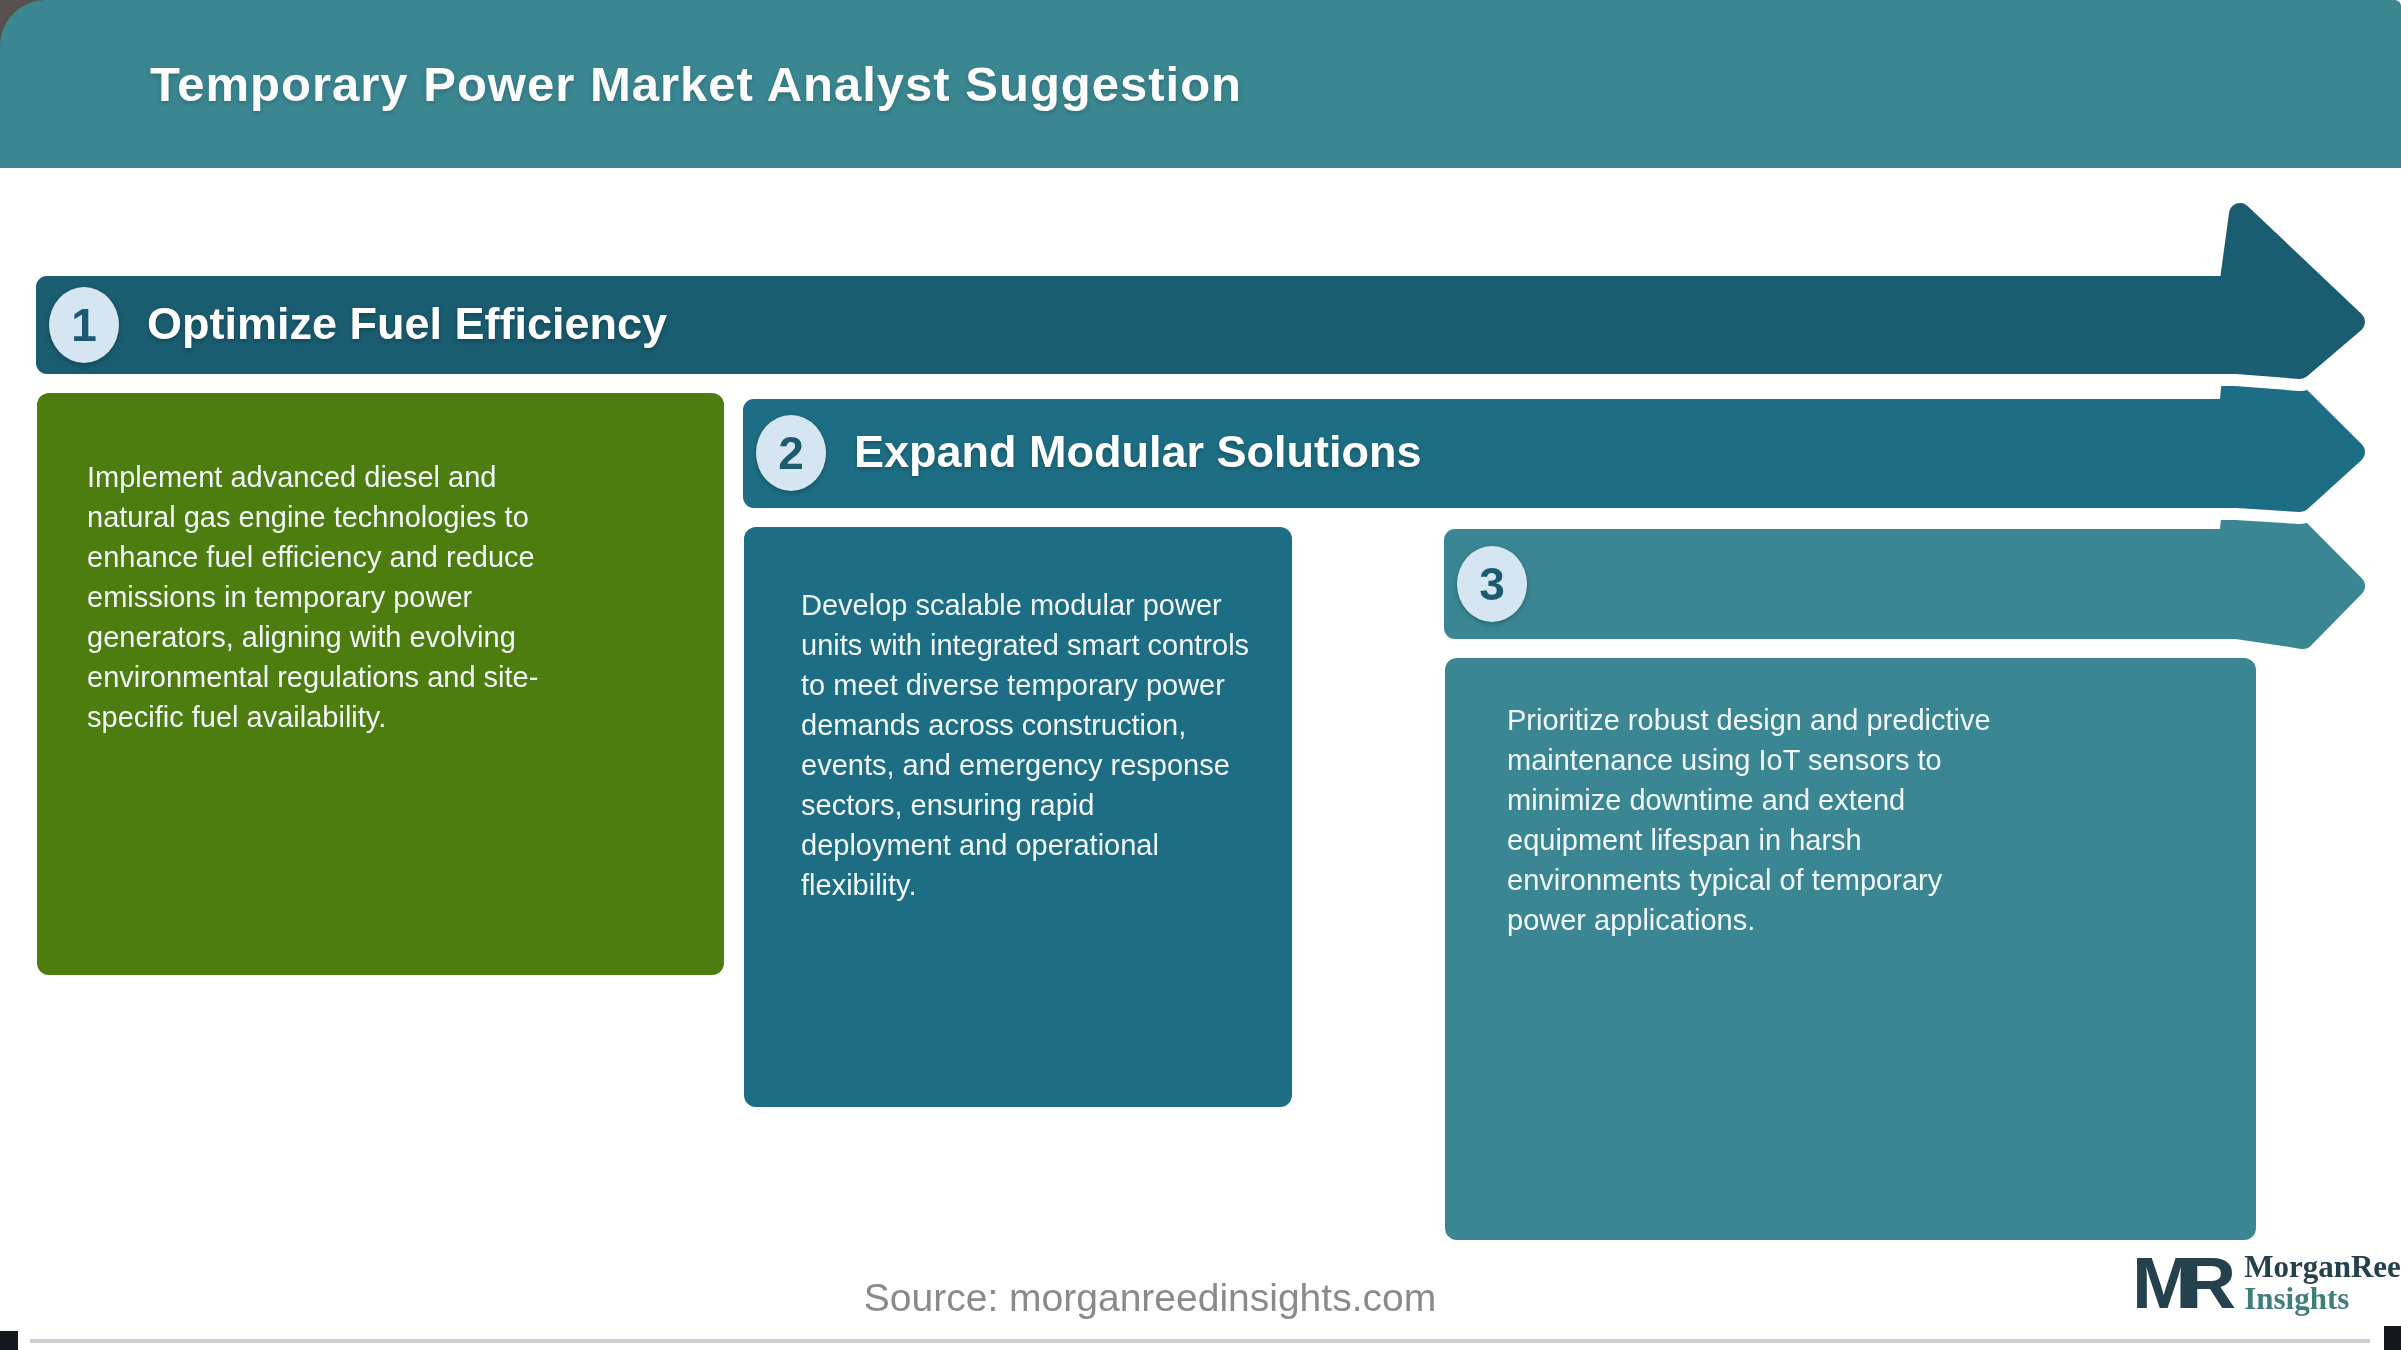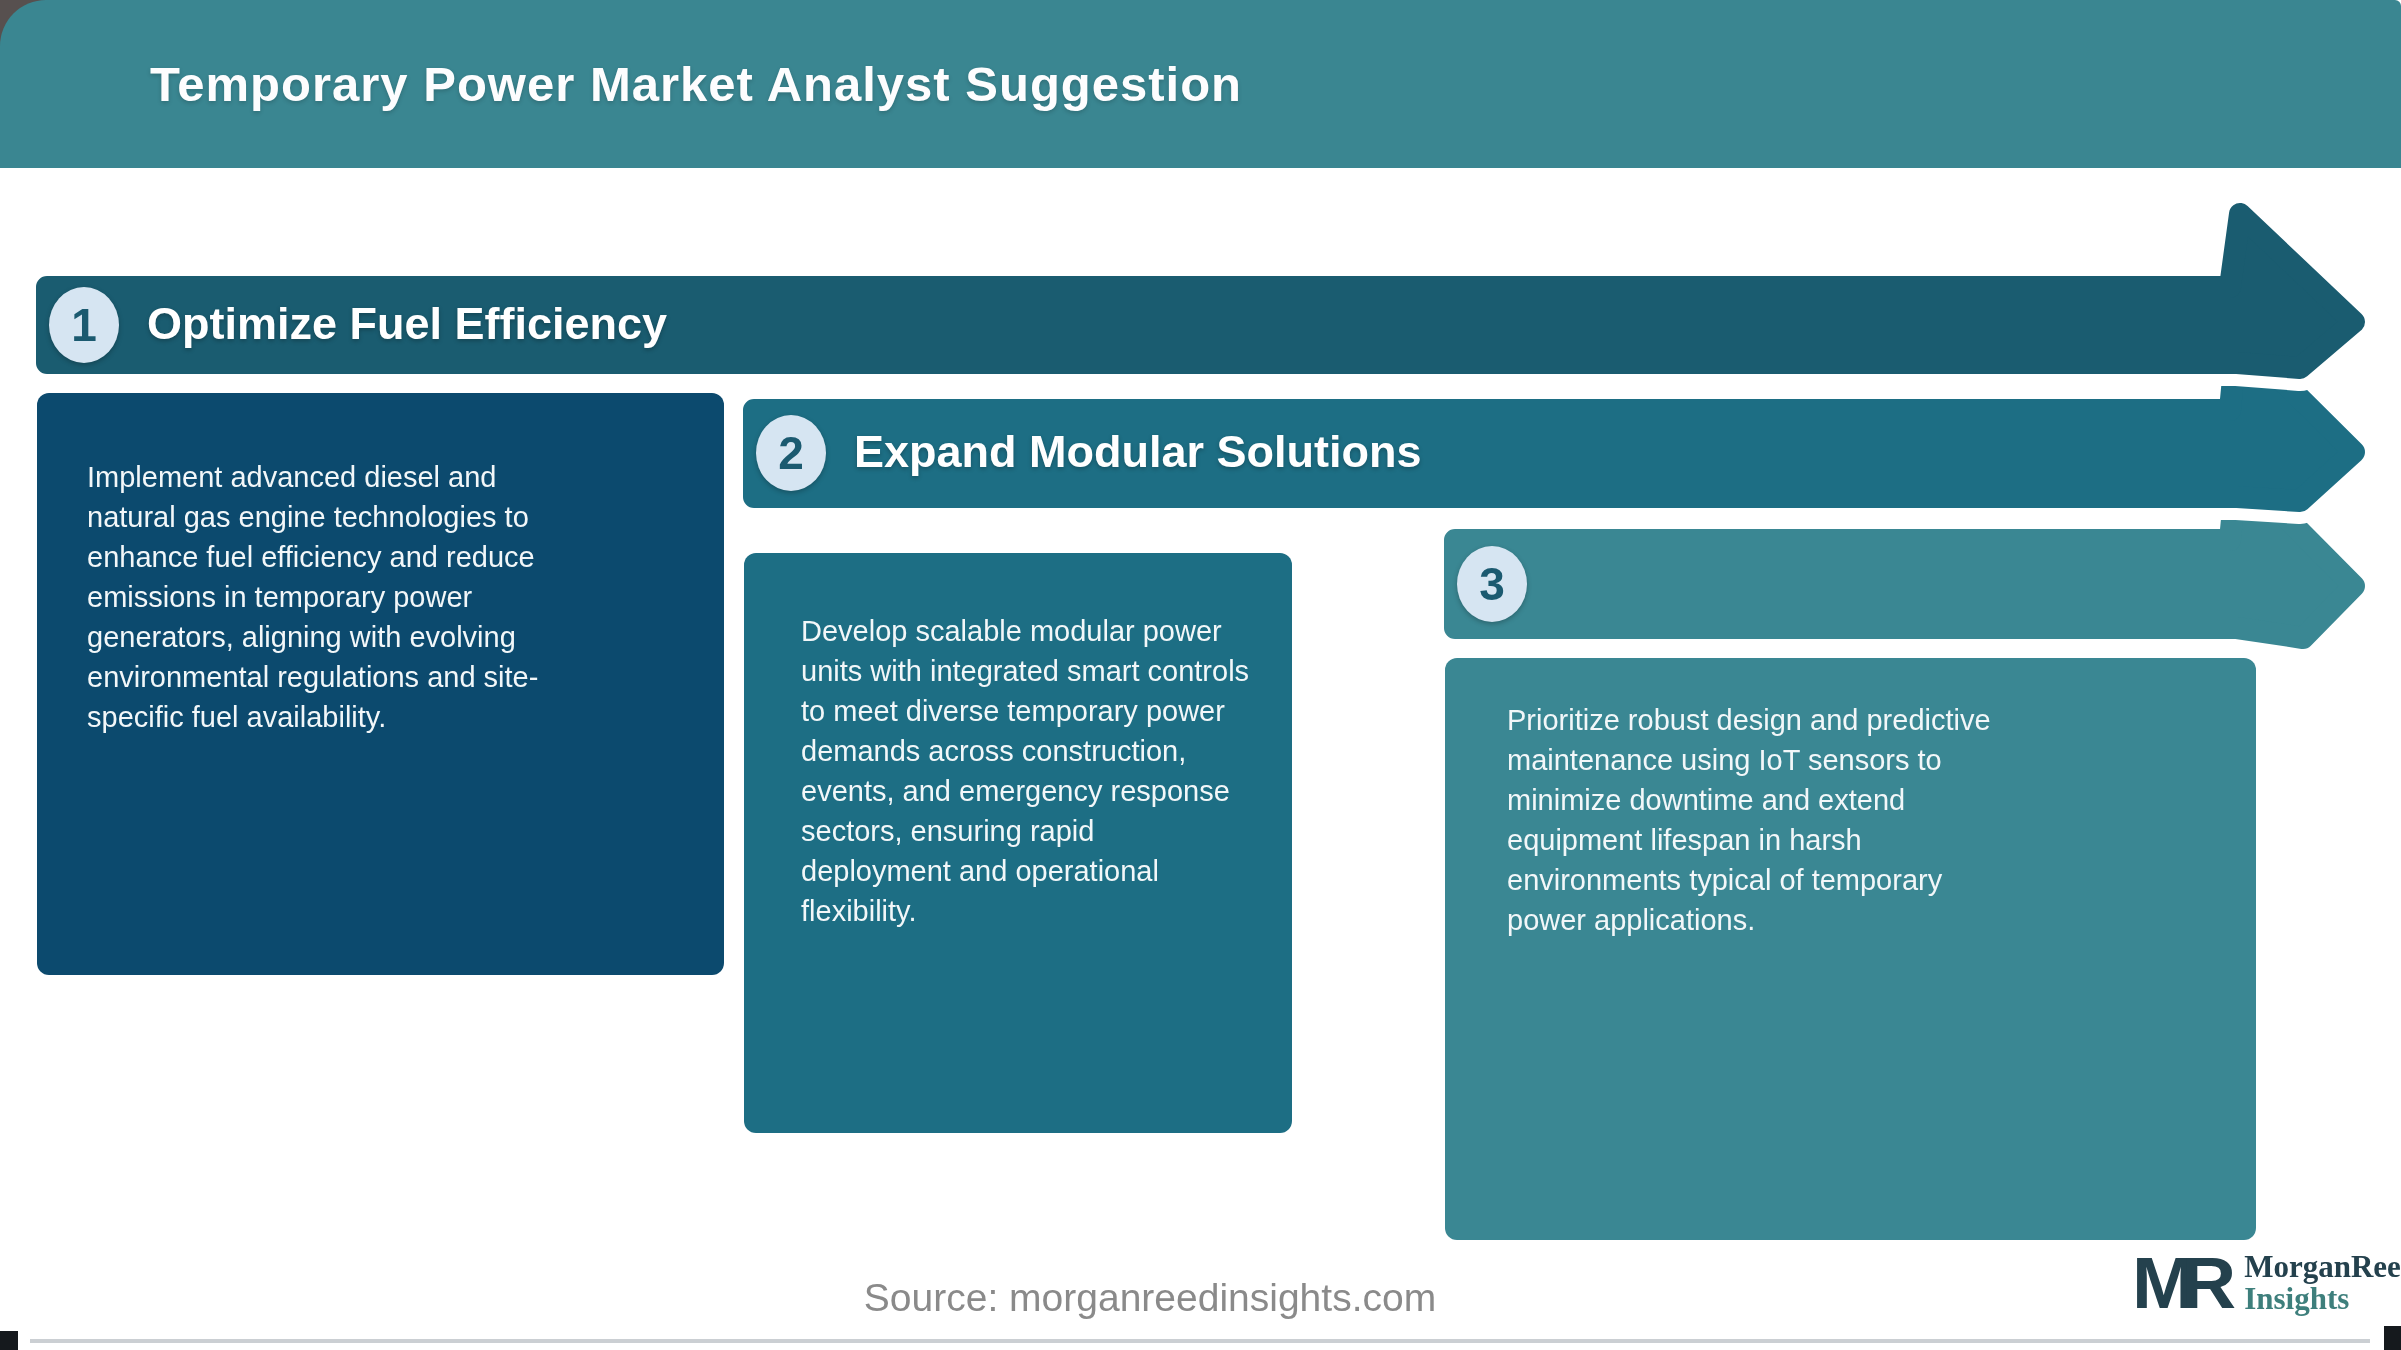--- a/index.html
+++ b/index.html
@@ -30,21 +30,21 @@
   .badge span{font-size:46px;font-weight:700;color:var(--badge_text);}
   .badge1{left:49px;top:287px;} .badge2{left:756px;top:415px;} .badge3{left:1457px;top:546px;}
 
   .step-title{position:absolute;z-index:3;font-size:45px;font-weight:700;color:#fff;
     text-shadow:0 2px 4px rgba(0,0,0,.25);white-space:nowrap;}
   .step-title1{left:147px;top:298px;} .step-title2{left:854px;top:426px;} .step-title3{left:1555px;top:557px;}
 
   .desc-box{position:absolute;z-index:2;border-radius:12px;color:var(--body_text);}
   .desc-box p{font-size:29px;line-height:40px;font-weight:400;max-width:500px;}
   .box1{left:37px;top:393px;width:687px;height:582px;background:var(--step1);padding:64px 40px 0 50px;}
-  .box2{left:744px;top:553px;width:548px;height:580px;background:var(--step2);padding:58px 40px 0 57px;}
+  .box2{left:744px;top:527px;width:548px;height:580px;background:var(--step2);padding:58px 40px 0 57px;}
   .box3{left:1445px;top:658px;width:811px;height:582px;background:var(--step3);padding:42px 40px 0 62px;}
 
   .source{position:absolute;left:0;top:1276px;width:2300px;text-align:center;z-index:2;
     font-size:39px;color:var(--source_text);}
 
   .logo{position:absolute;left:2132px;top:1248px;display:flex;align-items:center;z-index:2;}
   .monogram{font-weight:700;font-size:76px;color:var(--logo_navy);letter-spacing:-14px;
     line-height:70px;margin-right:22px;transform:scaleY(.95);}
   .logo-text{display:flex;flex-direction:column;font-family:"Liberation Serif",serif;line-height:32px;}
   .logo-line1{font-size:31px;font-weight:700;color:var(--logo_navy);}
@@ -86,21 +86,21 @@
   <div class="badge badge2">
     <span>2</span>
   </div>
   <div class="badge badge3">
     <span>3</span>
   </div>
 
   <div class="step-title step-title1">Optimize Fuel Efficiency</div>
   <div class="step-title step-title2">Expand Modular Solutions</div>
 
-  <div class="desc-box box1" style="background: #0c4a6e;">
+  <div class="desc-box box1" style="background: #4d7c0f;">
     <p>Implement advanced diesel and natural gas engine technologies to enhance fuel efficiency and reduce emissions in temporary power generators, aligning with evolving environmental regulations and site-specific fuel availability.</p>
   </div>
   <div class="desc-box box2" style="background: rgb(29, 110, 132);">
     <p>Develop scalable modular power units with integrated smart controls to meet diverse temporary power demands across construction, events, and emergency response sectors, ensuring rapid deployment and operational flexibility.</p>
   </div>
   <div class="desc-box box3" style="background: rgb(58, 135, 147);">
     <p>Prioritize robust design and predictive maintenance using IoT sensors to minimize downtime and extend equipment lifespan in harsh environments typical of temporary power applications.</p>
   </div>
 
   <div class="source">Source: morganreedinsights.com</div>

